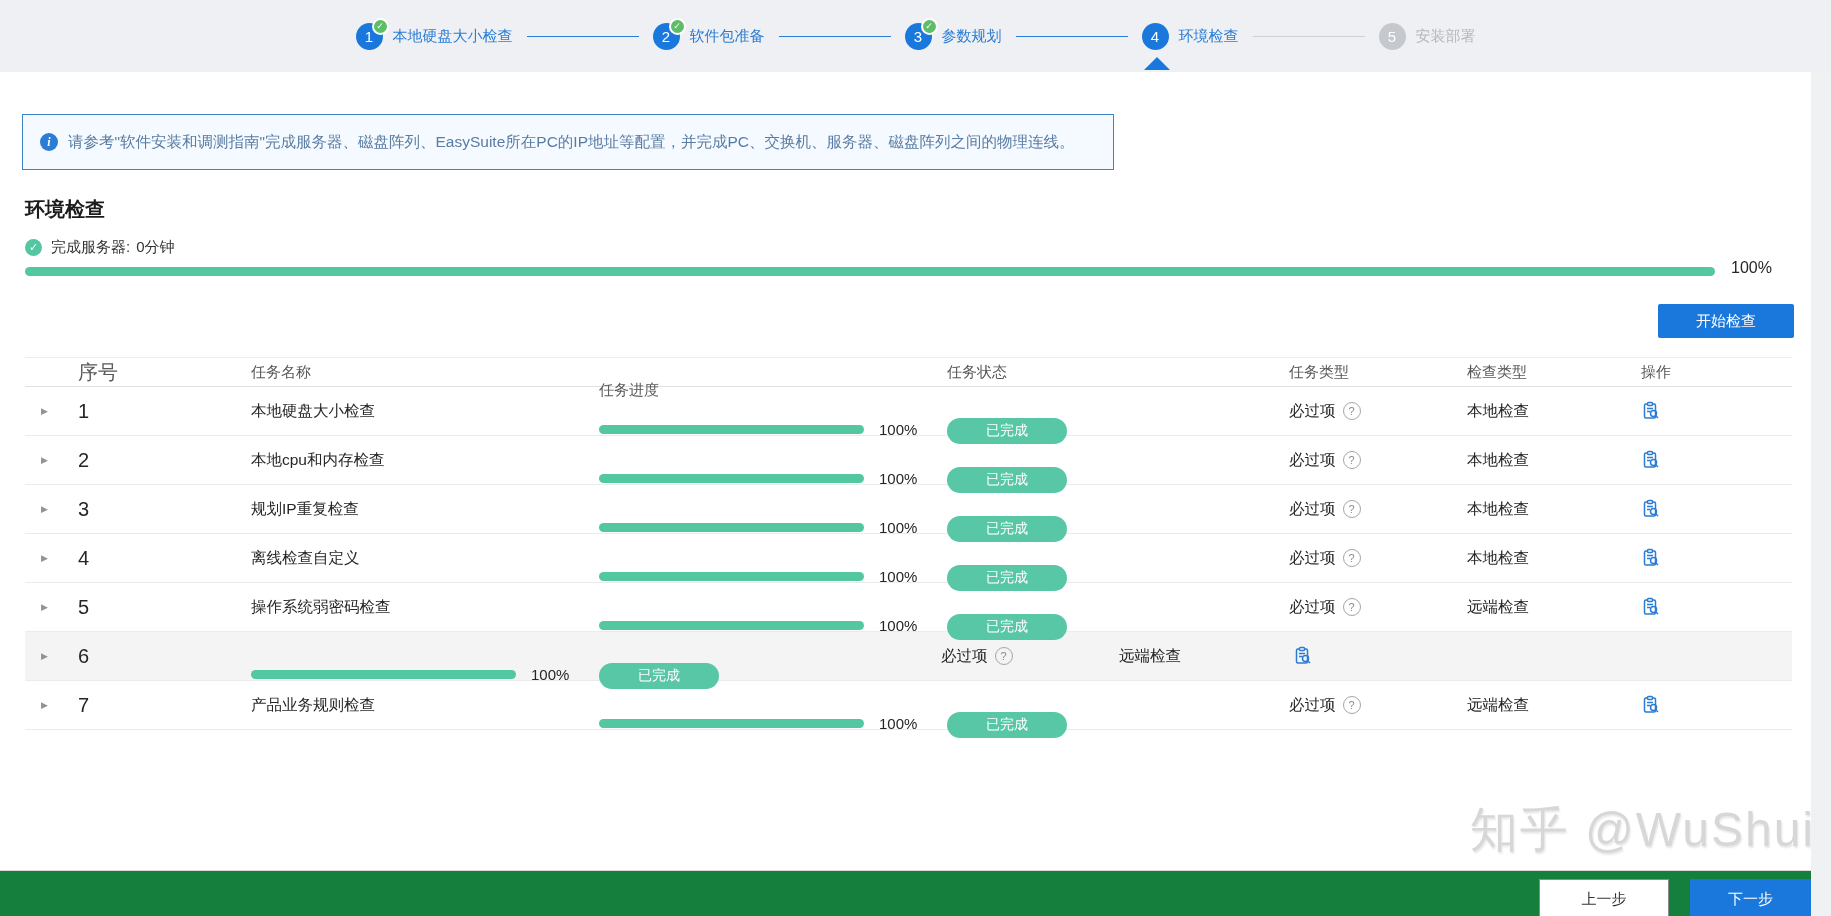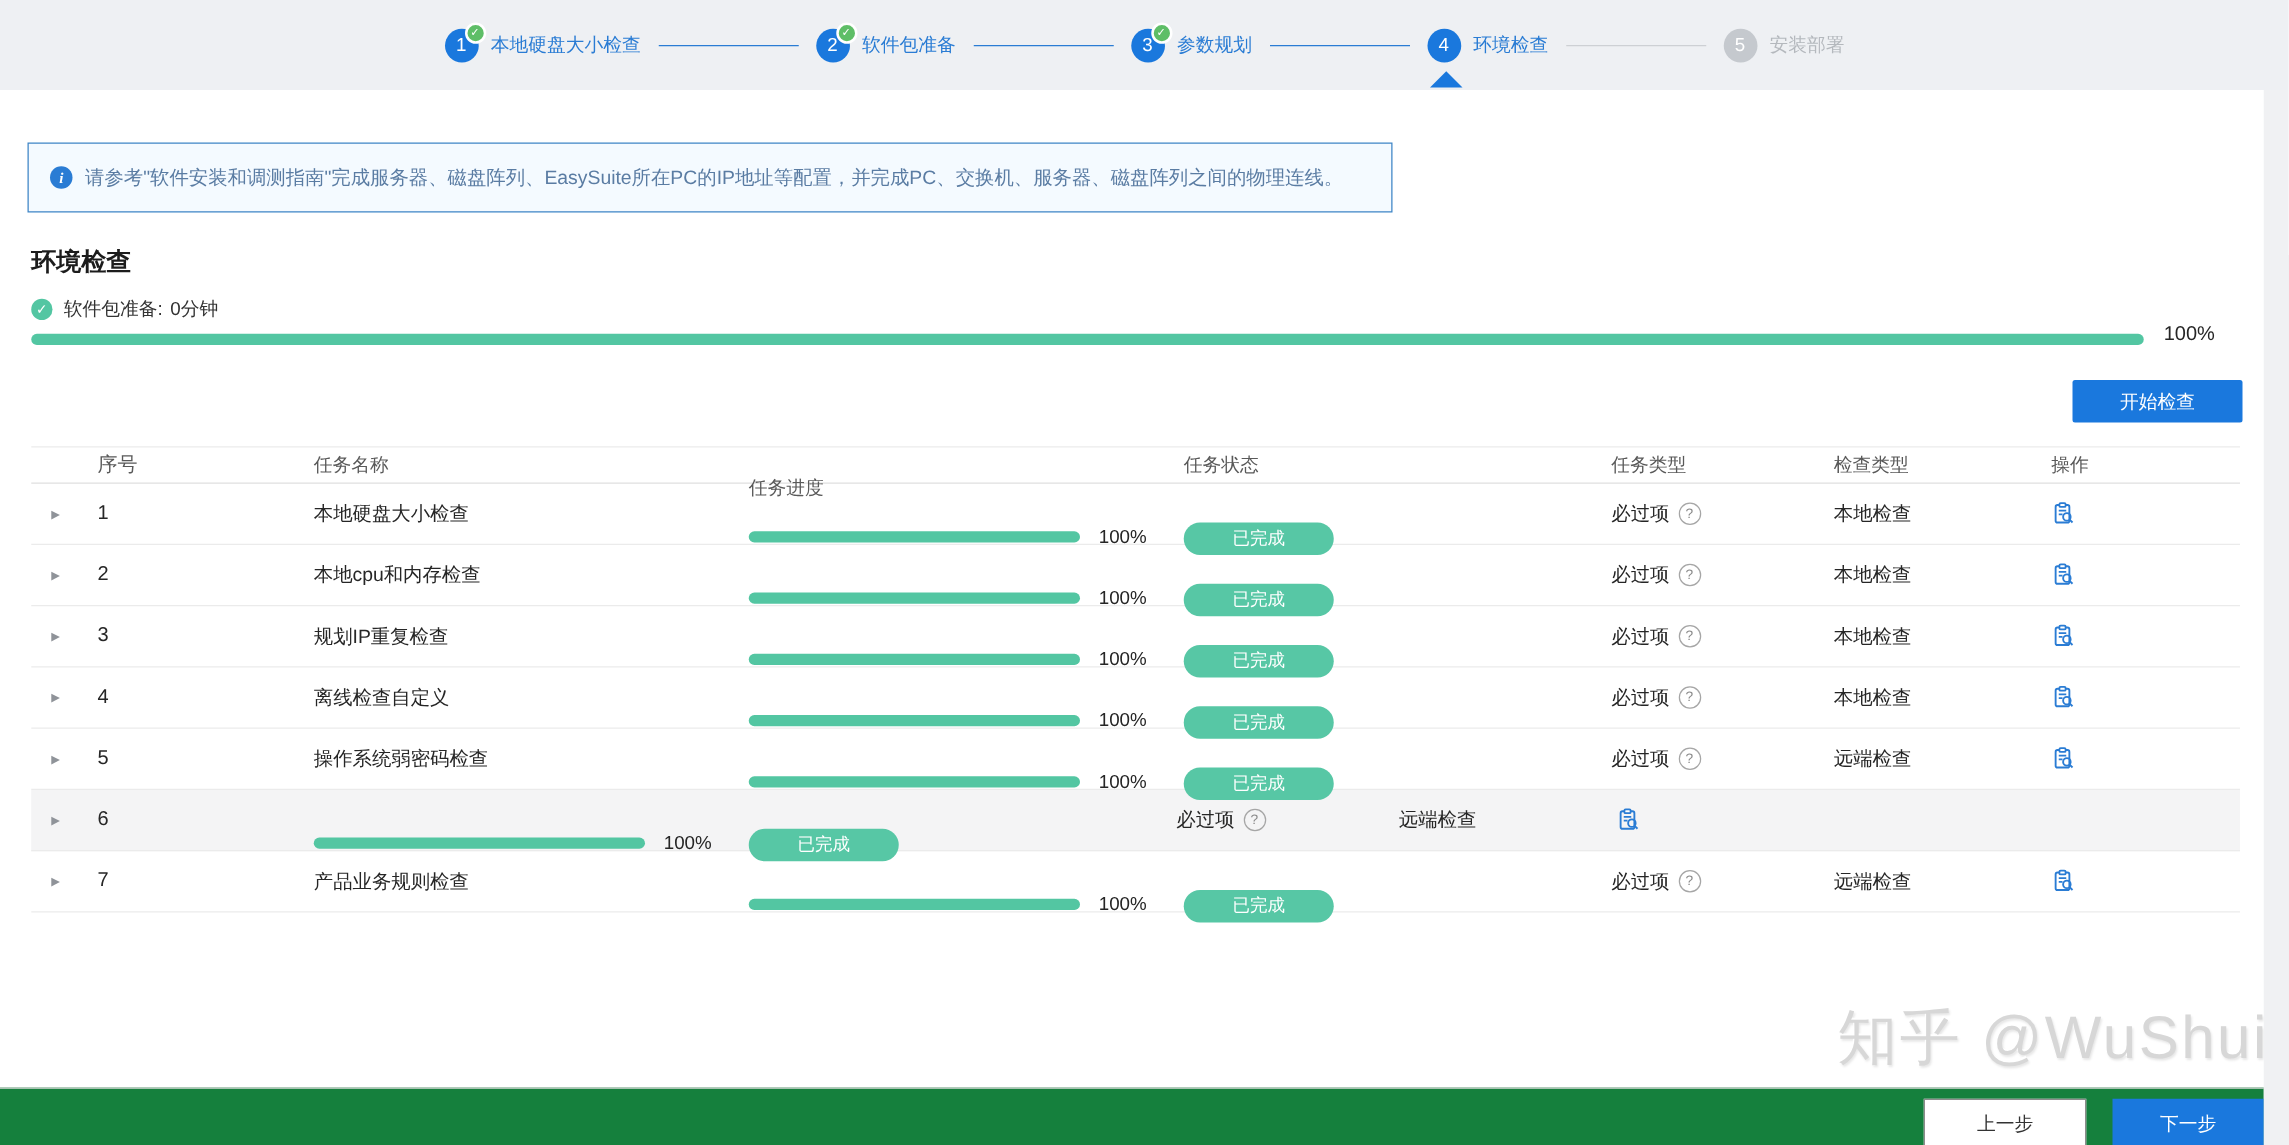--- a/index.html
+++ b/index.html
@@ -68,21 +68,21 @@
     font-family:inherit;
   }
 
   
   .table{position:absolute;left:25px;top:357px;width:1767px;border-top:1px solid #ececec;}
   .thead{display:flex;height:28px;align-items:center;border-bottom:1px solid #e0e0e0;color:#595959;font-size:15px;}
   .trow{display:flex;height:48px;align-items:center;border-bottom:1px solid #ebebeb;font-size:15.5px;color:#262626;}
   .trow.highlight{background:#f4f4f5;}
   .c{box-sizing:border-box;padding-left:3px;display:flex;align-items:center;}
   .c-exp{width:50px;padding-left:16px;}
-  .c-no{width:173px;font-size:16px;}
+  .c-no{width:173px;font-size:20px;}
   .c-name{width:348px;}
   .c-prog{width:348px;margin-top:36px;}
   .c-status{width:342px;}
   .c-type{width:178px;}
   .c-check{width:174px;font-family:Liberation Mono, monospace;}
   .c-op{width:154px;}
   .exp{font-size:9px;color:#8f9399;cursor:pointer;}
   .pbar{width:265px;height:9px;border-radius:5px;background:#53c6a2;display:inline-block;}
   .pct{margin-left:15px;font-size:15px;color:#262626;}
   .badge{
@@ -163,21 +163,21 @@
   </div>
 
   <div class="banner">
     <span class="info-icon">i</span>
     <span>请参考"软件安装和调测指南"完成服务器、磁盘阵列、EasySuite所在PC的IP地址等配置，并完成PC、交换机、服务器、磁盘阵列之间的物理连线。</span>
   </div>
 
   <h2 class="page-title">环境检查</h2>
   <div class="remaining">
     <span class="check-circle">✓</span>
-    <span>软件包准备:</span>
+    <span>完成服务器:</span>
     <span style="margin-left:-3px;">0分钟</span>
   </div>
 
   <div class="overall-bar"></div>
   <div class="overall-pct">100%</div>
 
   <button class="start-btn">开始检查</button>
 
   <div class="table">
     <div class="thead">

